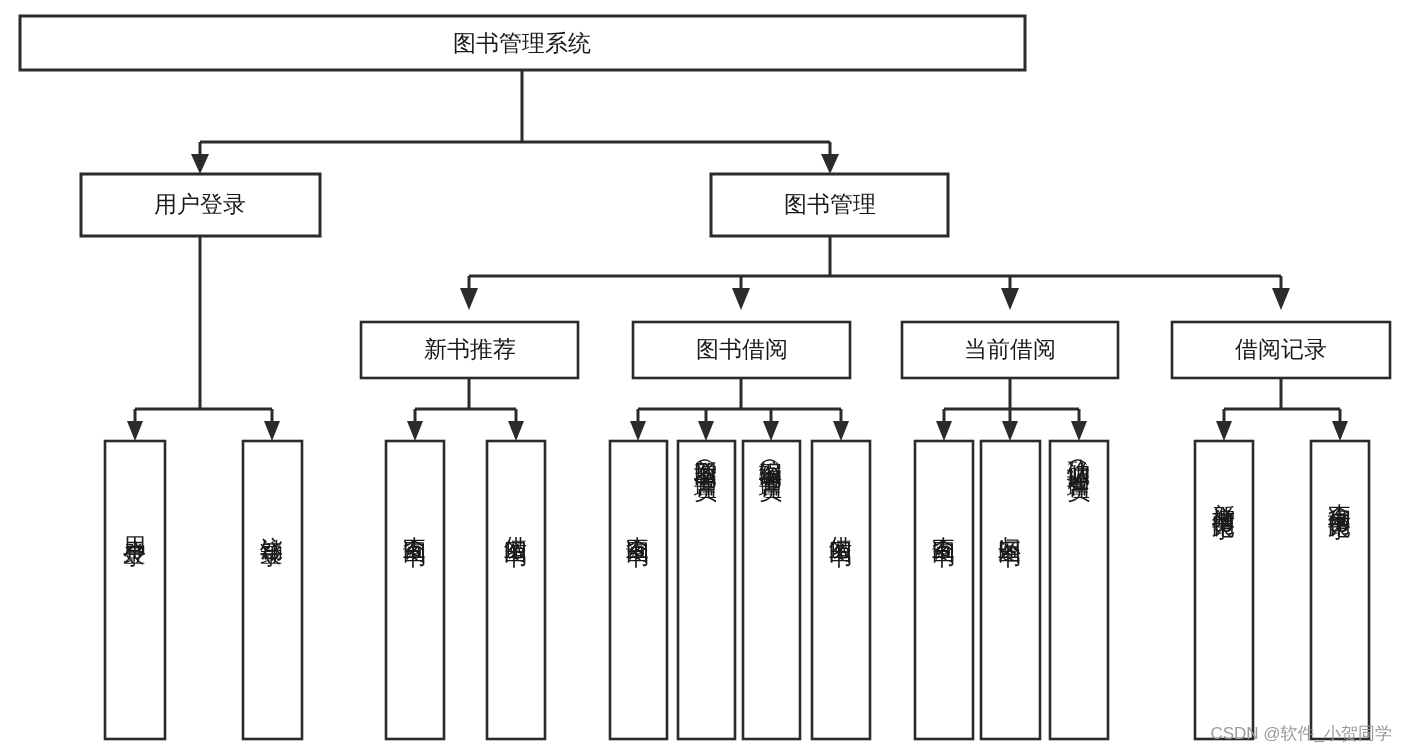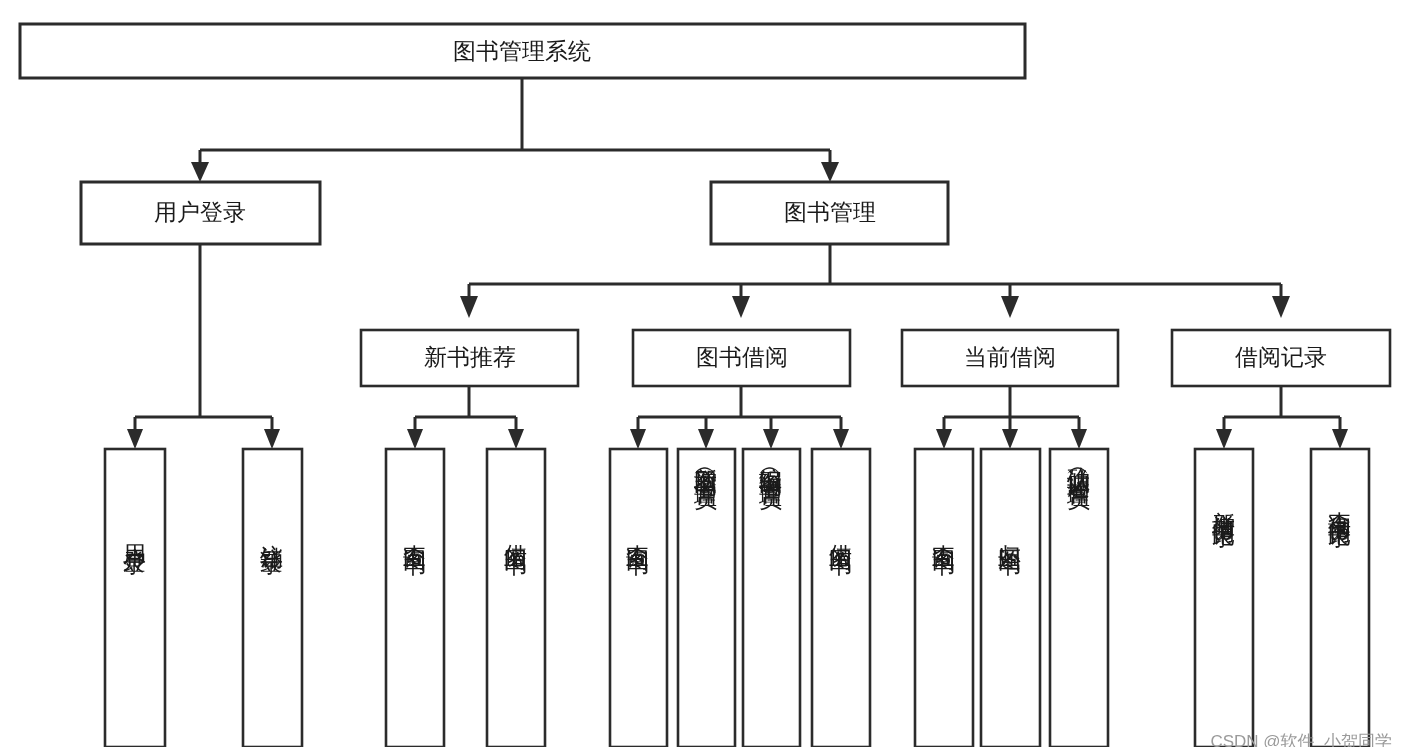--- a/index.html
+++ b/index.html
@@ -10,21 +10,21 @@
   body {
     width: 1405px;
     height: 747px;
     font-family: "Liberation Sans", "DejaVu Sans", sans-serif;
     overflow: hidden;
     position: relative;
   }
   #diagram-root {
     position: absolute;
     left: 0;
-    top: 12px;
+    top: 4px;
     width: 1405px;
     height: 545px;
   }
   svg.flow {
     display: block;
     width: 1405px;
     height: 747px;
   }
   .node-box {
     fill: #ffffff;

